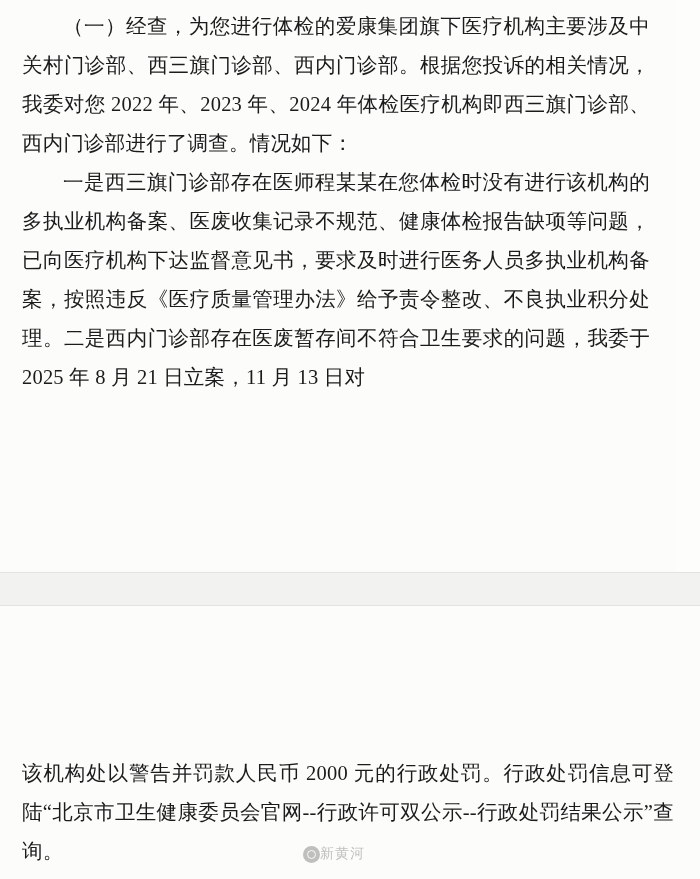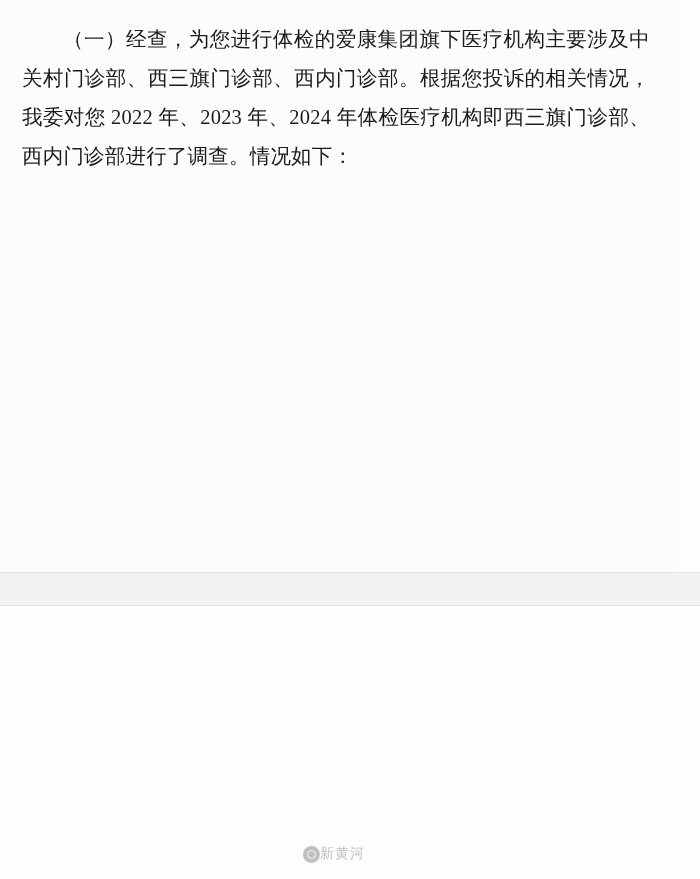--- a/index.html
+++ b/index.html
@@ -24,21 +24,21 @@
   }
   
   .doc-top {
     position: absolute;
     left: 0;
     top: 0;
     width: 676px;
     height: 572px;
     background: #fcfcfa;
     box-sizing: border-box;
-    padding: 20px 26px 0 22px;
+    padding: 7px 26px 0 22px;
   }
   
   .page-gap {
     position: absolute;
     left: 0;
     top: 572px;
     width: 700px;
     height: 34px;
     background: #f2f2f0;
   }
@@ -129,27 +129,33 @@
     pointer-events: none;
   }
 </style>
 </head>
 <body>
 
 <div class="page">
 
   <div class="doc-top">
     <p class="para indent">（一）经查，为您进行体检的爱康集团旗下医疗机构主要涉及中关村门诊部、西三旗门诊部、西内门诊部。根据您投诉的相关情况，我委对您 2022 年、2023 年、2024 年体检医疗机构即西三旗门诊部、西内门诊部进行了调查。情况如下：</p>
+    <p class="para indent">一是西三旗门诊部存在医师程某某在您体检时没有进行该机构的多执业机构备案、医废收集记录不规范、健康体检报告缺项等问题，已向医疗机构下达监督意见书，要求及时进行医务人员多执业机构备案，按照违反《医疗质量管理办法》给予责令整改、不良执业积分处理。二是西内门诊部存在医废暂存间不符合卫生要求的问题，我委于 2025 年 8 月 21 日立案，11 月 13 日对</p>
     <div class="blank-area"></div>
   </div>
 
   <div class="page-gap">
     <div class="line-a"></div>
     <div class="line-b"></div>
   </div>
 
+  <div class="doc-bottom">
+    <div class="bottom-text-block">
+      <p class="para">该机构处以警告并罚款人民币 2000 元的行政处罚。行政处罚信息可登陆“北京市卫生健康委员会官网--行政许可双公示--行政处罚结果公示”查询。</p>
+    </div>
+  </div>
 
   <div class="watermark">
     <span class="wm-logo"></span>
     <span class="wm-text">新黄河</span>
   </div>
 
 </div>
 
 </body></html>

